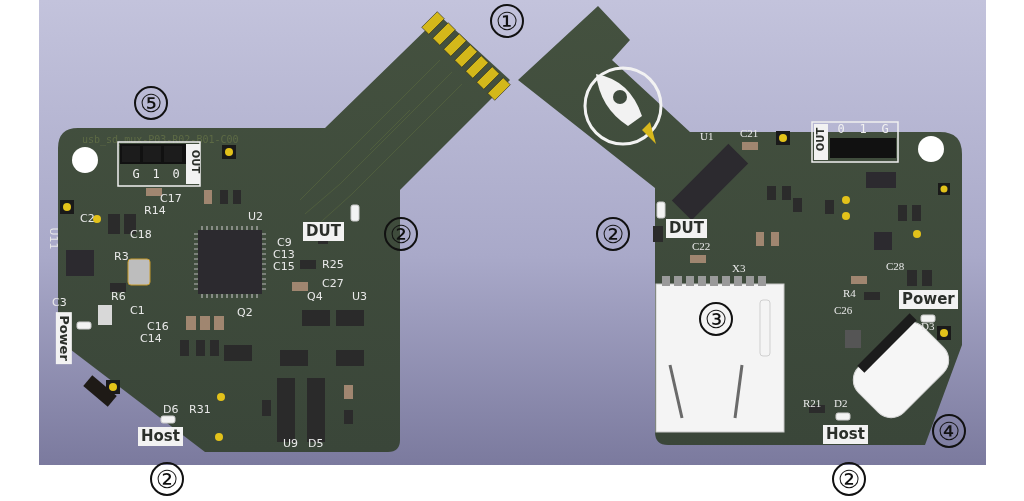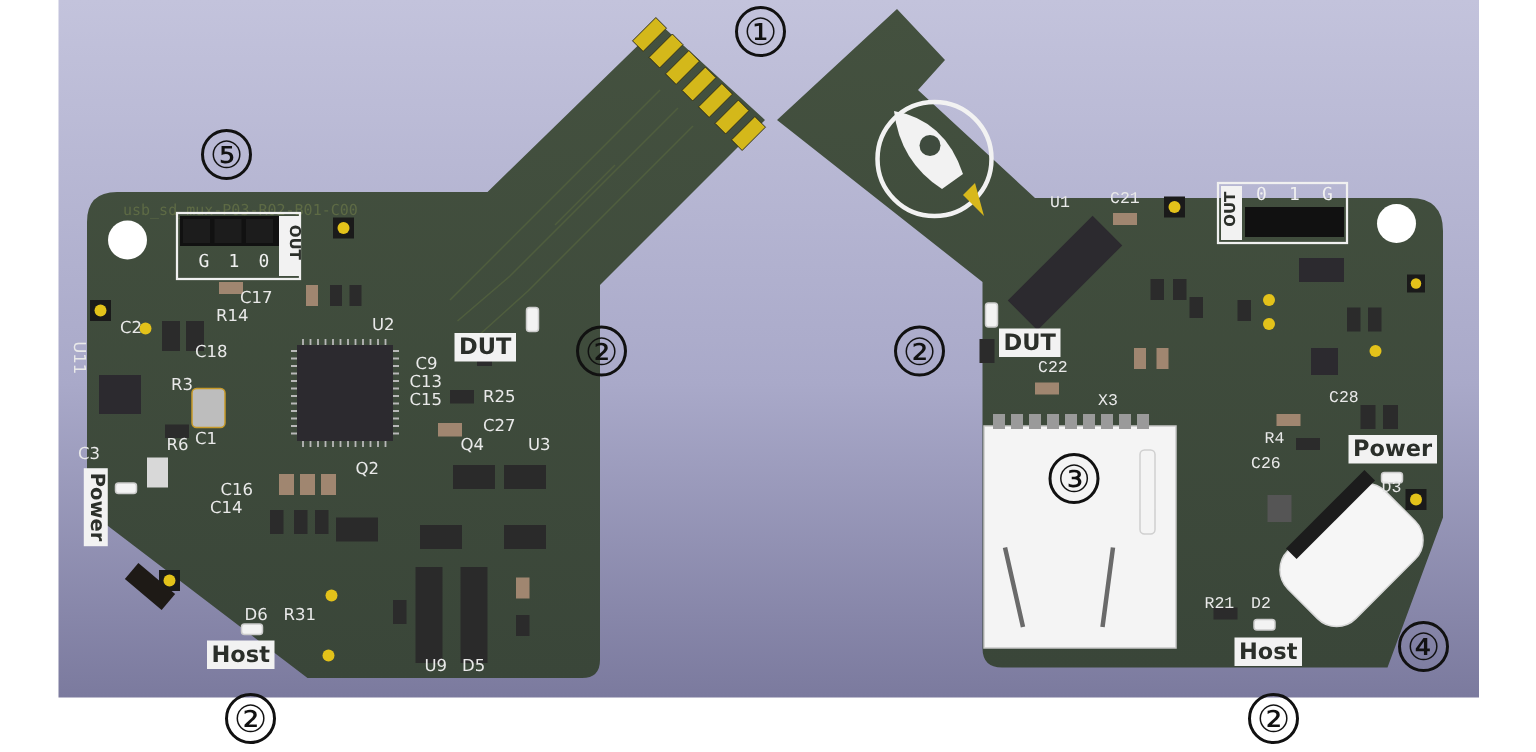--- a/index.html
+++ b/index.html
@@ -233,38 +233,38 @@
   <span style="position:absolute;left:42px;top:232px;transform:rotate(90deg);">U11</span>
   <span style="position:absolute;left:80px;top:212px;">C2</span>
   <span style="position:absolute;left:52px;top:296px;">C3</span>
   <span style="position:absolute;left:277px;top:236px;">C9</span>
   <span style="position:absolute;left:273px;top:248px;">C13</span>
   <span style="position:absolute;left:273px;top:260px;">C15</span>
   <span style="position:absolute;left:140px;top:332px;">C14</span>
   <span style="position:absolute;left:147px;top:320px;">C16</span>
   <span style="position:absolute;left:160px;top:192px;">C17</span>
   <span style="position:absolute;left:130px;top:228px;">C18</span>
-  <span style="position:absolute;left:130px;top:286px;text-align:center;">C1</span>
+  <span style="position:absolute;left:130px;top:304px;text-align:center;">C1</span>
   <span style="position:absolute;left:322px;top:277px;">C27</span>
   <span style="position:absolute;left:114px;top:250px;">R3</span>
   <span style="position:absolute;left:111px;top:290px;">R6</span>
   <span style="position:absolute;left:144px;top:204px;">R14</span>
   <span style="position:absolute;left:322px;top:258px;">R25</span>
   <span style="position:absolute;left:189px;top:403px;">R31</span>
   <span style="position:absolute;left:237px;top:306px;">Q2</span>
   <span style="position:absolute;left:307px;top:290px;">Q4</span>
   <span style="position:absolute;left:340px;top:290px;margin-left:12px;">U3</span>
   <span style="position:absolute;left:283px;top:437px;">U9</span>
   <span style="position:absolute;left:308px;top:437px;">D5</span>
   <span style="position:absolute;left:163px;top:403px;">D6</span>
   <span style="position:absolute;left:78px;top:328px;"></span>
   <span style="position:absolute;left:227px;top:435px;"></span>
 </div>
 
-<div style="position:absolute;left:0;top:0;width:808px;height:501px;pointer-events:none;font-family:Liberation Mono, monospace;font-size:11px;color:#e9e9e9;">
+<div style="position:absolute;left:0;top:0;width:808px;height:501px;pointer-events:none;font-family:Liberation Serif, serif;font-size:11px;color:#e9e9e9;">
   <span style="position:absolute;left:700px;top:130px;">U1</span>
   <span style="position:absolute;left:732px;top:262px;">X3</span>
   <span style="position:absolute;left:740px;top:127px;">C21</span>
   <span style="position:absolute;left:692px;top:240px;">C22</span>
   <span style="position:absolute;left:834px;top:272px;margin-top:32px;">C26</span>
   <span style="position:absolute;left:886px;top:260px;">C28</span>
   <span style="position:absolute;left:843px;top:287px;">R4</span>
   <span style="position:absolute;left:803px;top:397px;">R21</span>
   <span style="position:absolute;left:834px;top:397px;">D2</span>
   <span style="position:absolute;left:921px;top:320px;">D3</span>

